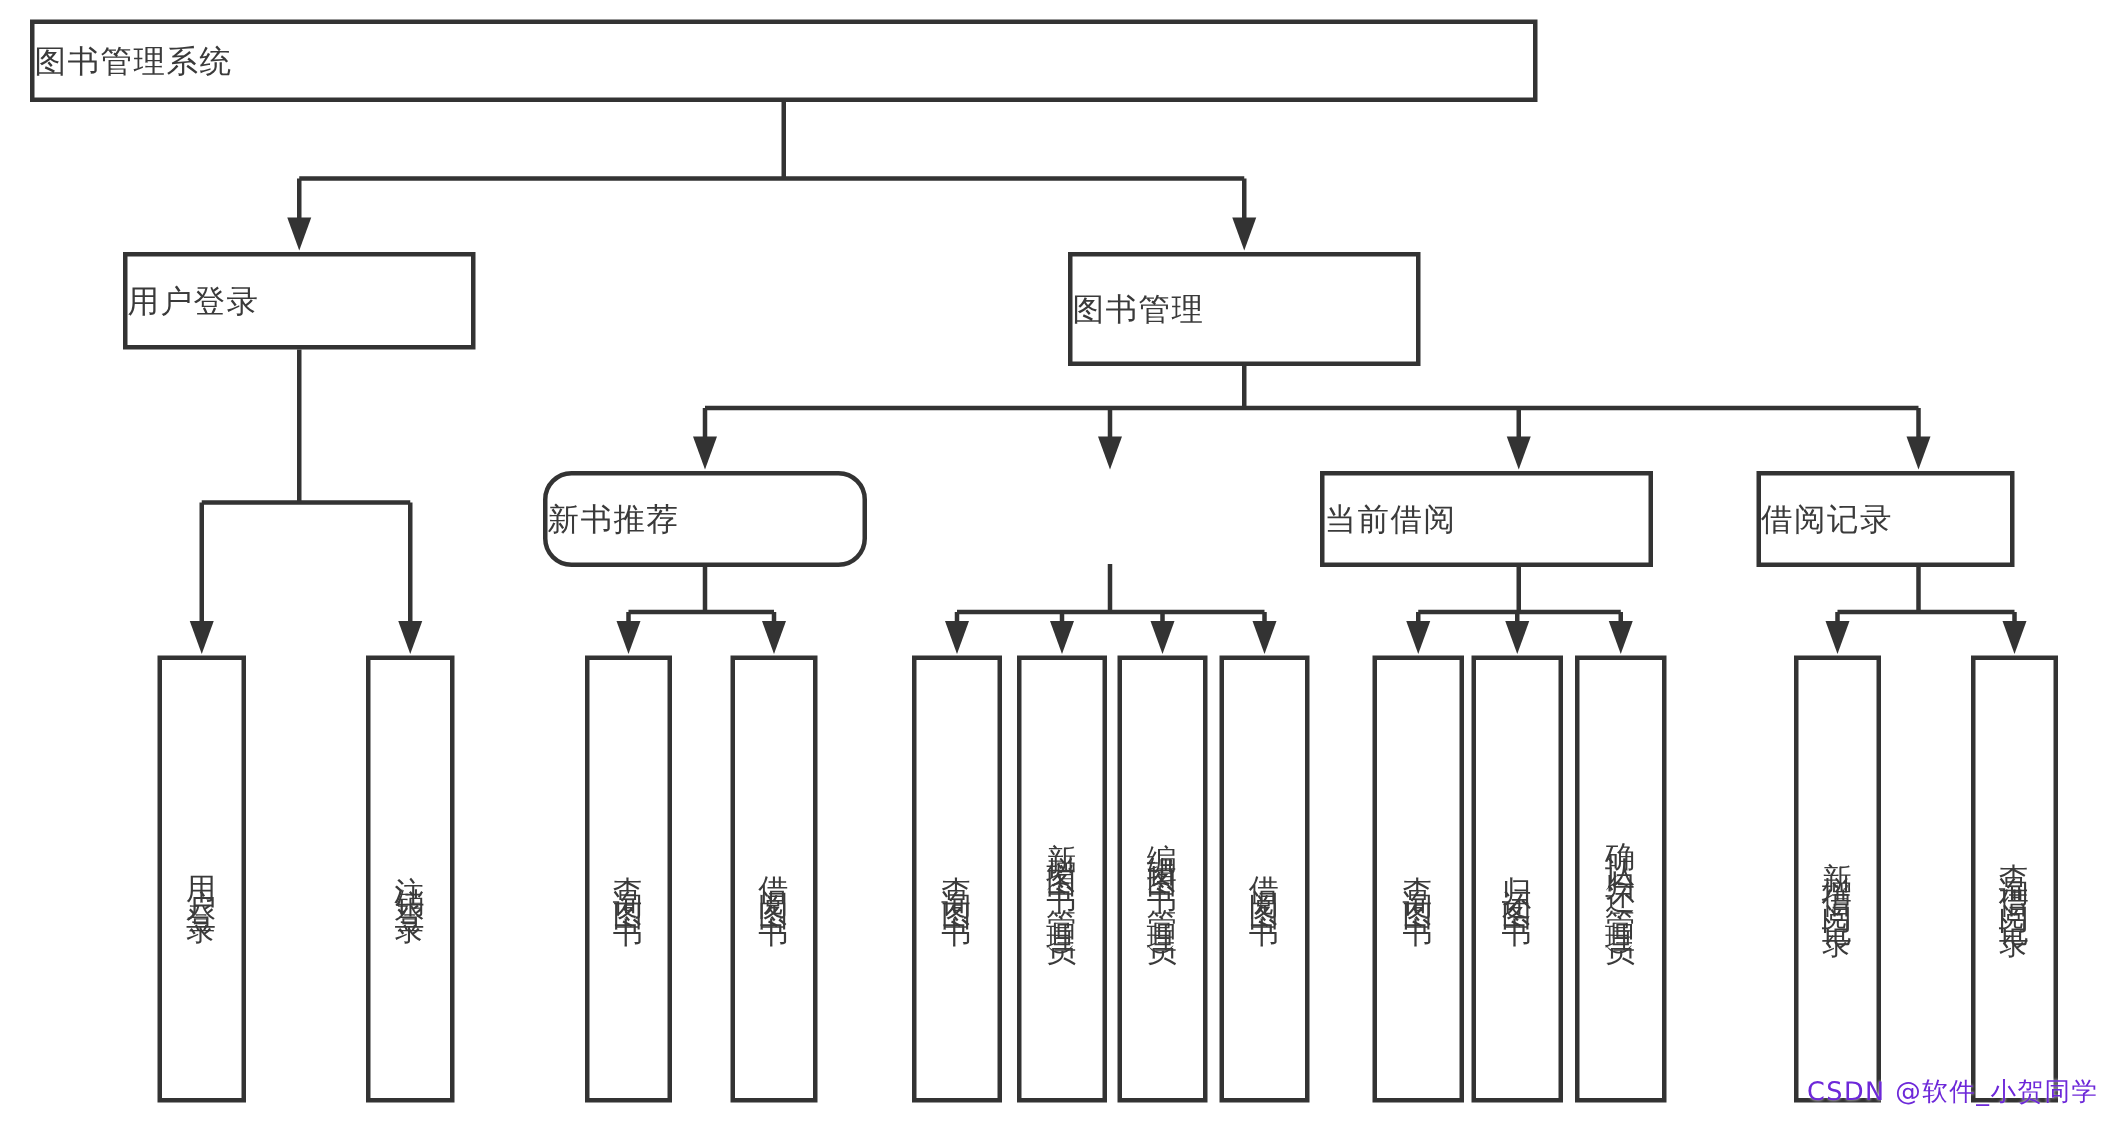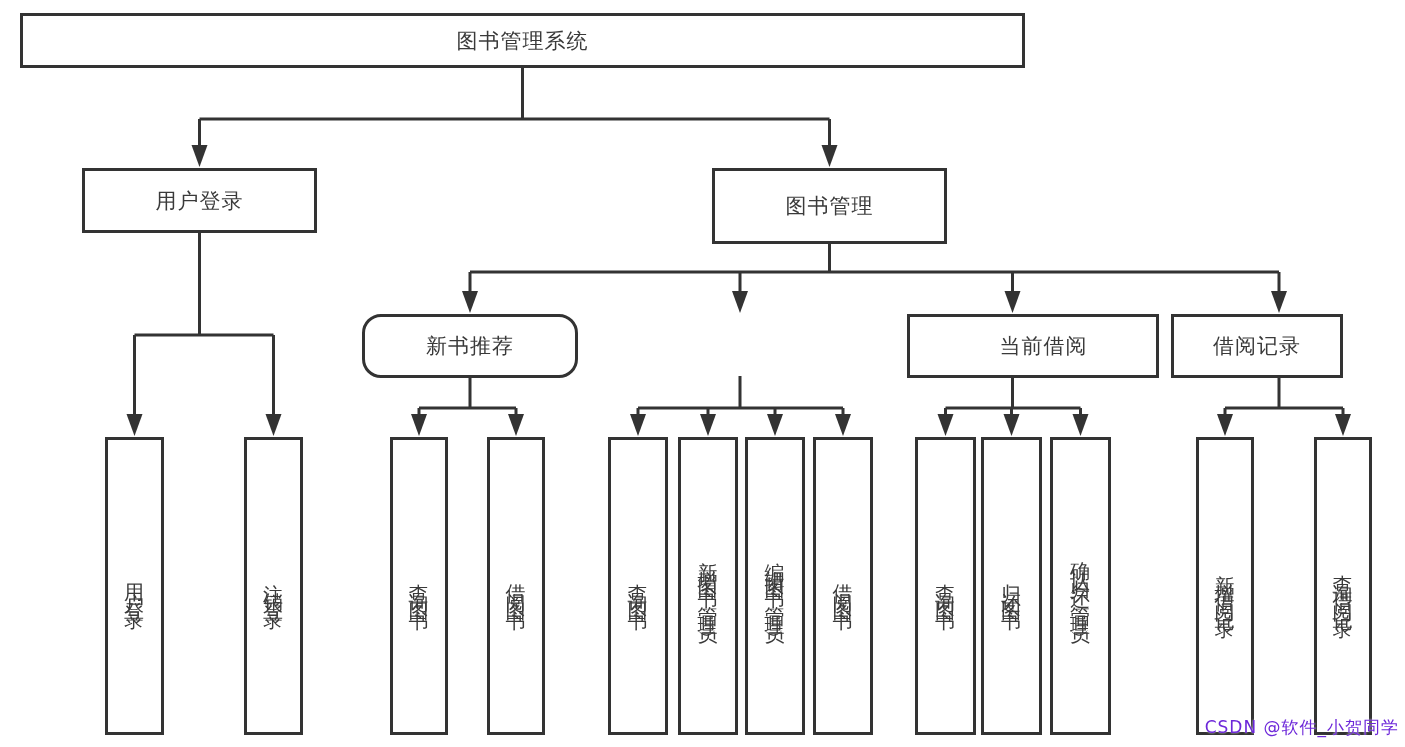--- a/index.html
+++ b/index.html
@@ -24,21 +24,20 @@
     height: 747px;
     pointer-events: none;
   }
   .hbox {
     position: absolute;
     box-sizing: border-box;
     border: 3px solid #333333;
     background: #ffffff;
     display: flex;
     align-items: center;
-    justify-content: center;
     font-size: 21px;
     letter-spacing: 1px;
     z-index: 2;
   }
   .vbox {
     position: absolute;
     box-sizing: border-box;
     border: 3px solid #333333;
     background: #ffffff;
     display: flex;
@@ -110,21 +109,21 @@
   <div class="hbox" style="left:82px; top:168px; width:235px; height:65px;">
     <span>用户登录</span>
   </div>
   <div class="hbox" style="left:712px; top:168px; width:235px; height:76px;">
     <span>图书管理</span>
   </div>
 
   <div class="hbox" style="left:362px; top:314px; width:216px; height:64px;border-radius:19px;">
     <span>新书推荐</span>
   </div>
-  <div class="hbox" style="left:907px; top:314px; width:252px; height:64px;padding-left:21px;">
+  <div class="hbox" style="left:880px; top:314px; width:222px; height:64px;">
     <span>当前借阅</span>
   </div>
   <div class="hbox" style="left:1171px; top:314px; width:172px; height:64px;">
     <span>借阅记录</span>
   </div>
 
   <div class="vbox" style="left:105px; top:437px; width:59px; height:298px;">
     <span class="vtext">用户登录</span>
   </div>
   <div class="vbox" style="left:244px; top:437px; width:59px; height:298px;">

